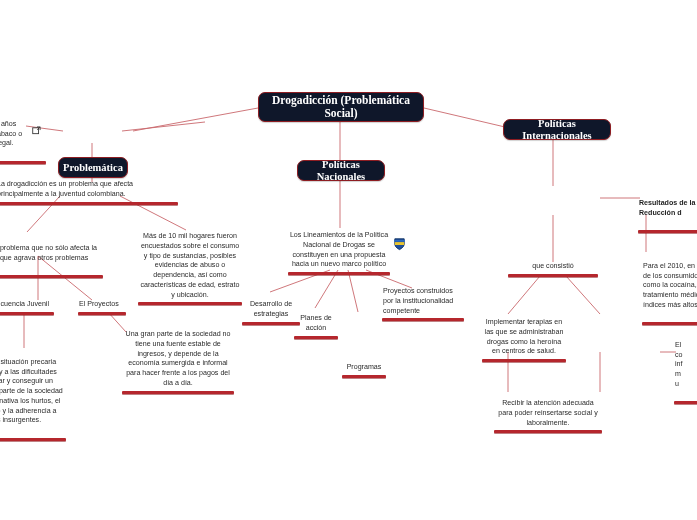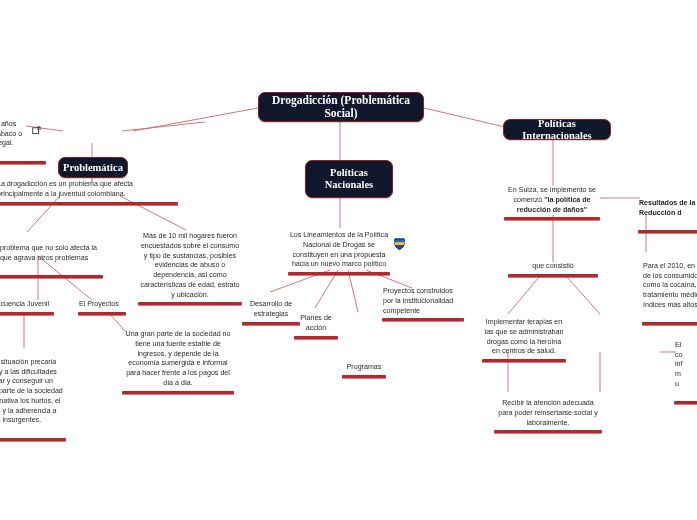--- a/index.html
+++ b/index.html
@@ -99,21 +99,21 @@
   </svg>
 
   <div class="pill root" style="left:258px;top:92px;width:166px;height:30px;">
     <span>Drogadicción (Problemática Social)</span>
   </div>
 
   <div class="pill sub" style="left:58px;top:121px;width:70px;height:21px;margin-top:36px;">
     <span>Problemática</span>
   </div>
 
-  <div class="pill sub" style="left:305px;top:160px;width:88px;height:38px;">
+  <div class="pill sub" style="left:297px;top:160px;width:88px;height:21px;">
     <span>Políticas Nacionales</span>
   </div>
 
   <div class="pill sub" style="left:503px;top:119px;width:108px;height:21px;">
     <span>Políticas Internacionales</span>
   </div>
 
   <div class="tnode left" style="left:-6px;top:110px;width:52px;white-space:pre-line;">
     <span class="txt">5 años
 tabaco o
@@ -192,24 +192,20 @@
   <div class="tnode" style="left:342px;top:318px;width:44px;margin-top:45px;">
     <span class="txt">Programas</span>
     <span class="bar"></span>
   </div>
 
   <div class="tnode left" style="left:382px;top:287px;width:82px;">
     <span class="txt">Proyectos construidos por la institucionalidad competente</span>
     <span class="bar"></span>
   </div>
 
-  <div class="tnode" style="left:504px;top:186px;width:96px;">
-    <span class="txt"><span>En Suiza, se implemento se comenzó </span><b>"la política de reducción de daños"</b></span>
-    <span class="bar"></span>
-  </div>
 
   <div class="tnode left bold" style="left:638px;top:189px;width:70px;white-space:pre-line;">
     <span class="txt">Resultados de la
 Reducción d</span>
     <span class="bar"></span>
   </div>
 
   <div class="tnode left" style="left:642px;top:252px;width:70px;white-space:pre-line;">
     <span class="txt">Para el 2010, en Su
 de los consumidore

